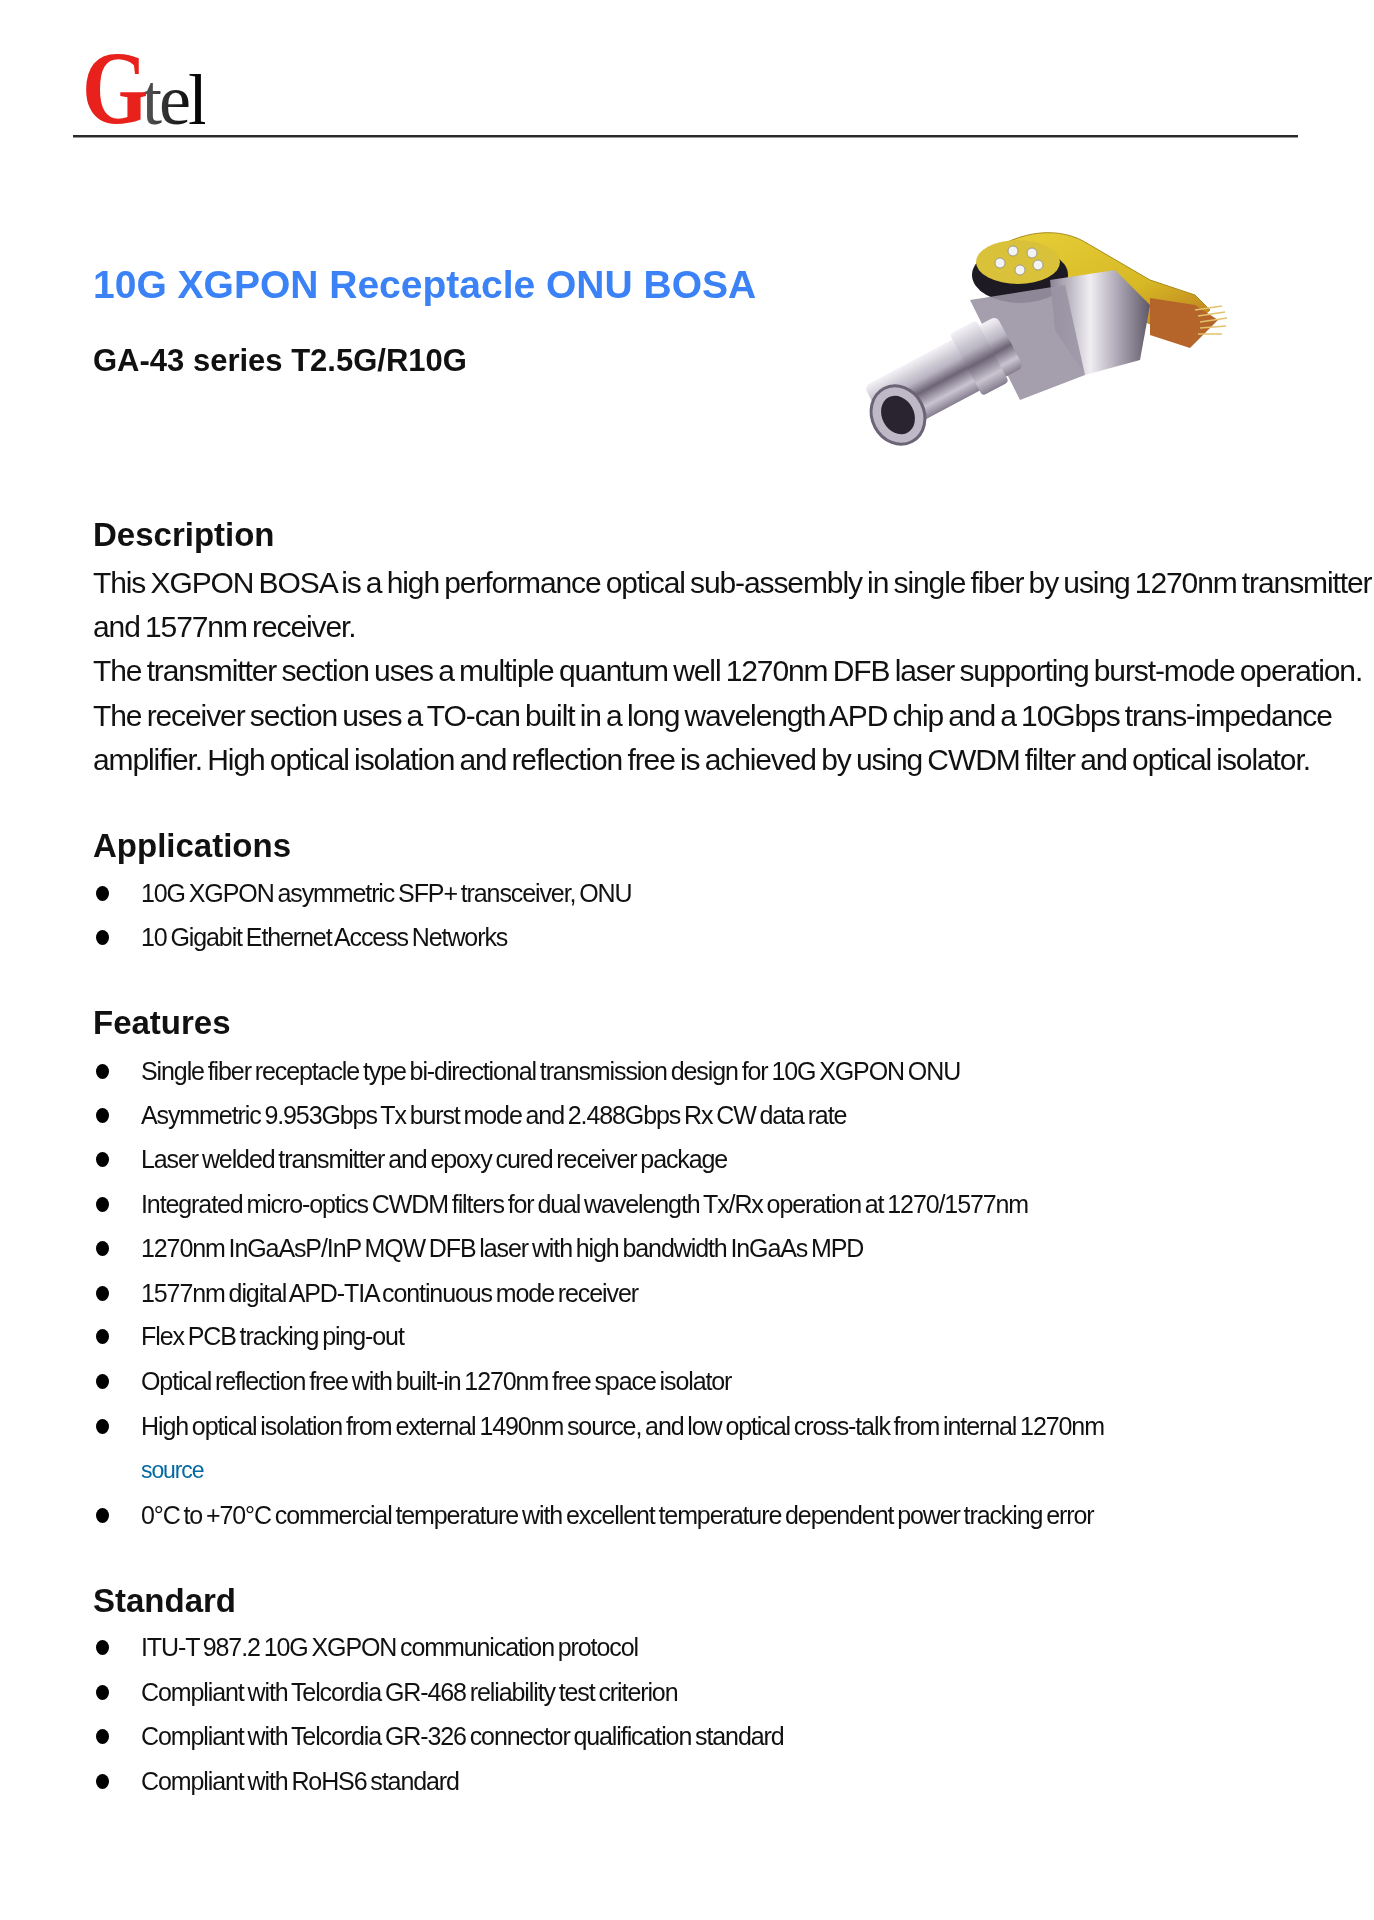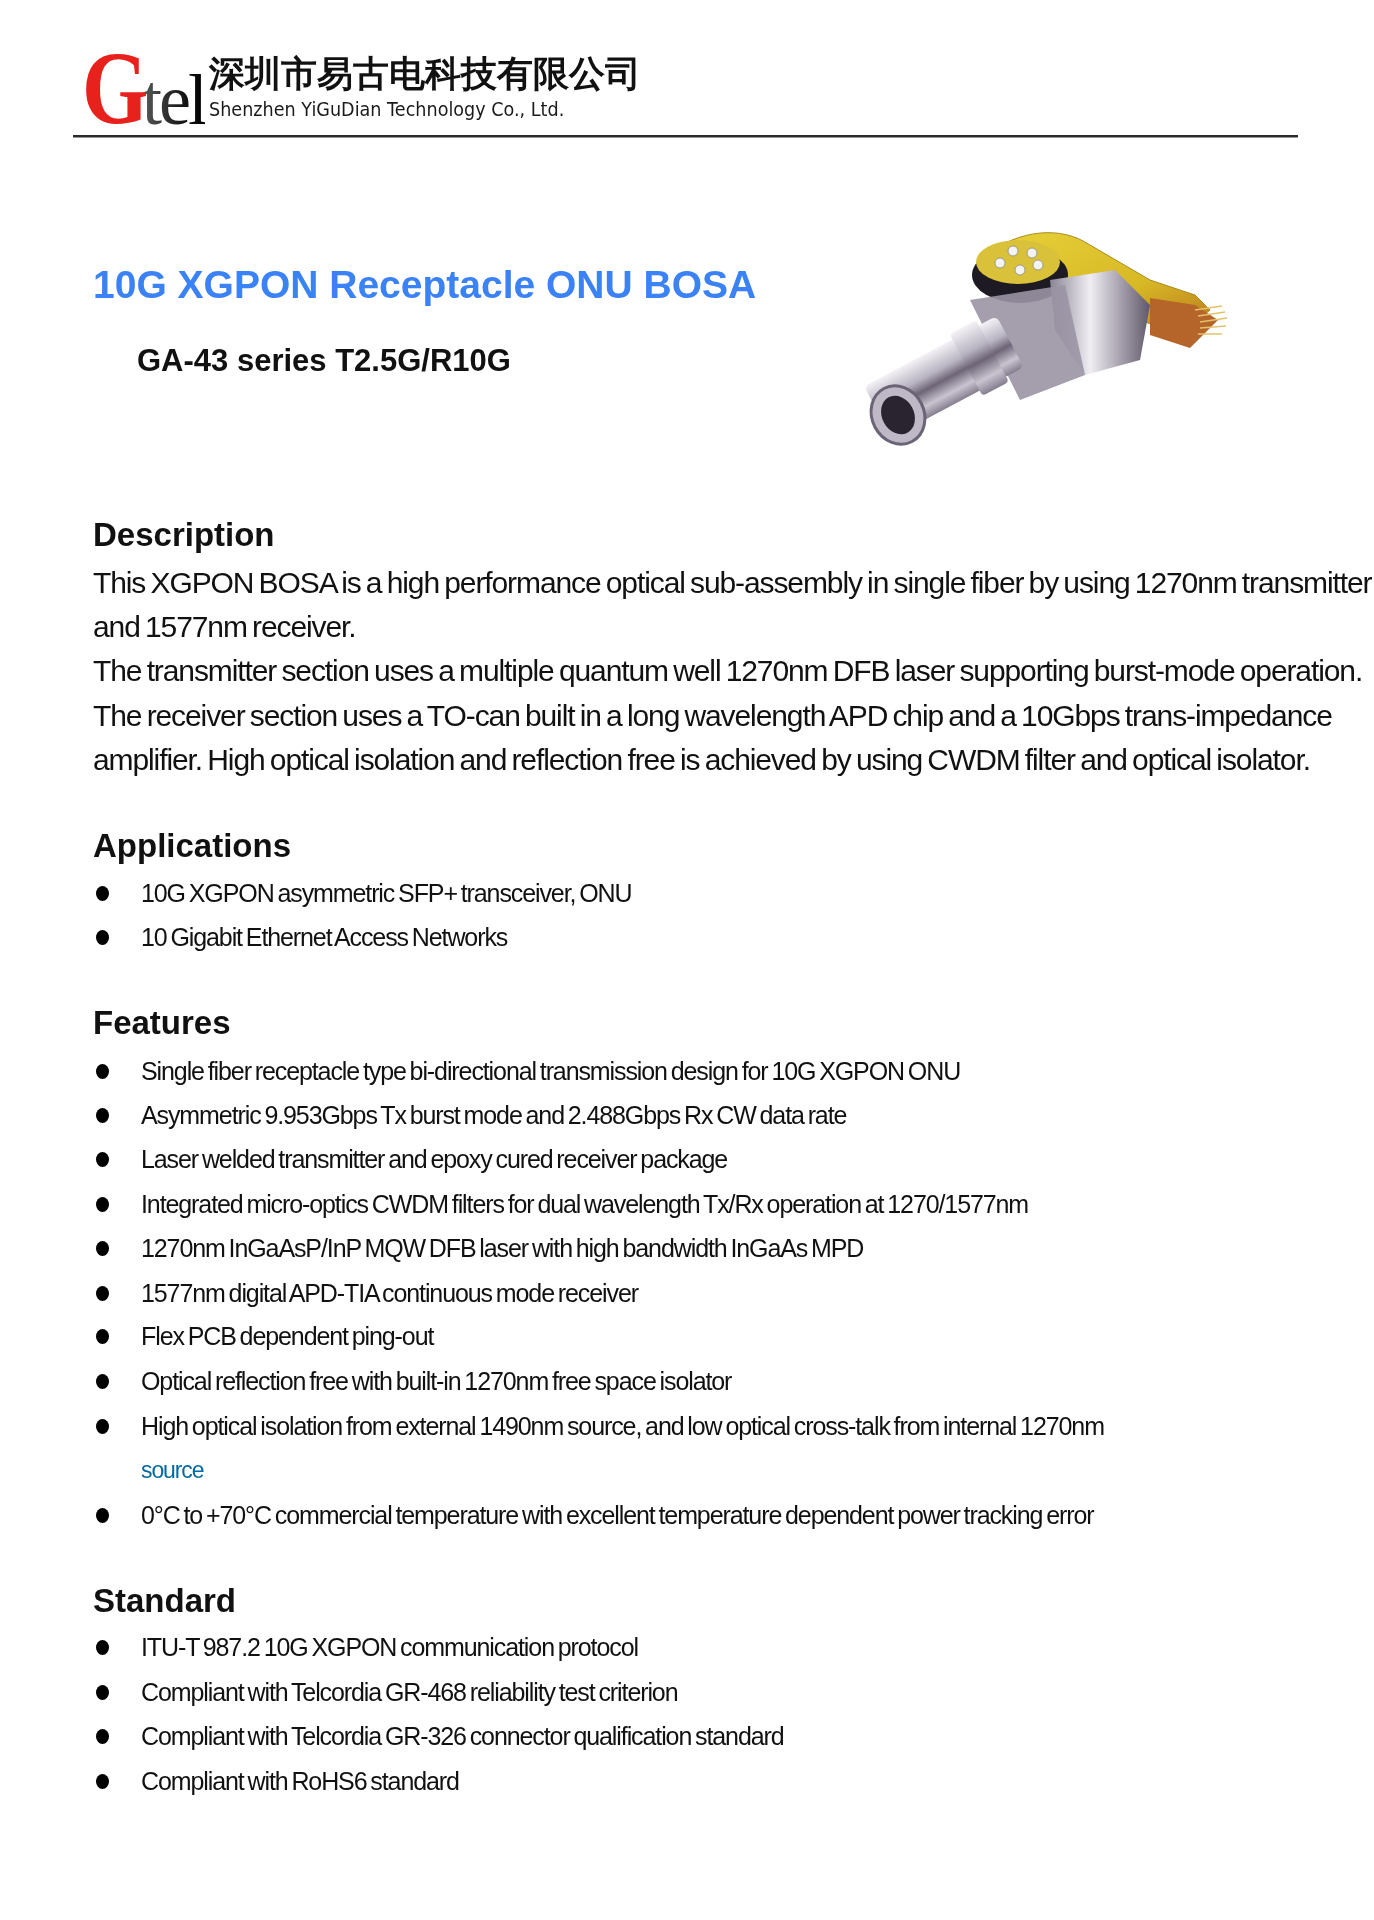--- a/index.html
+++ b/index.html
@@ -96,21 +96,20 @@
     color: #3b82f6;
   }
   .product-subtitle {
     position: absolute;
     left: 93px; top: 342px;
     font-size: 31px;
     font-weight: bold;
     line-height: 38px;
     white-space: nowrap;
     color: #111;
-    margin-left: 44px;
   }
 
   
   .product-photo {
     position: absolute;
     left: 850px; top: 210px;
     width: 390px; height: 240px;
   }
 
   
@@ -166,24 +165,20 @@
     white-space: nowrap;
   }
 </style>
 </head>
 <body>
 
 <div class="header">
   <div class="logo-mark">
     <span class="logo-g">G</span>
     <span class="logo-tel">tel</span>
-  </div>
-  <div class="logo-text">
-    <div class="logo-cn">深圳市易古电科技有限公司</div>
-    <div class="logo-en">Shenzhen YiGuDian Technology Co., Ltd.</div>
   </div>
   <div class="header-rule"></div>
 </div>
 
 <div class="product-title">10G XGPON Receptacle ONU BOSA</div>
 <div class="product-subtitle">GA-43 series T2.5G/R10G</div>
 
 <div class="product-photo">
   <svg width="390" height="240" viewBox="0 0 390 240">
     <defs>
@@ -282,21 +277,21 @@
   <div class="bullet-item" style="top:1233px;">
     <span class="bullet-dot"></span>
     <span class="bullet-text">1270nm InGaAsP/InP MQW DFB laser with high bandwidth InGaAs MPD</span>
   </div>
   <div class="bullet-item" style="top:1278px;">
     <span class="bullet-dot"></span>
     <span class="bullet-text">1577nm digital APD-TIA continuous mode receiver</span>
   </div>
   <div class="bullet-item" style="top:1321px;">
     <span class="bullet-dot"></span>
-    <span class="bullet-text">Flex PCB dependent ping-out</span>
+    <span class="bullet-text">Flex PCB tracking ping-out</span>
   </div>
   <div class="bullet-item" style="top:1366px;">
     <span class="bullet-dot"></span>
     <span class="bullet-text">Optical reflection free with built-in 1270nm free space isolator</span>
   </div>
   <div class="bullet-item" style="top:1411px;">
     <span class="bullet-dot"></span>
     <span class="bullet-text">High optical isolation from external 1490nm source, and low optical cross-talk from internal 1270nm</span>
   </div>
   <div class="bullet-cont" style="top:1455px;">source</div>

